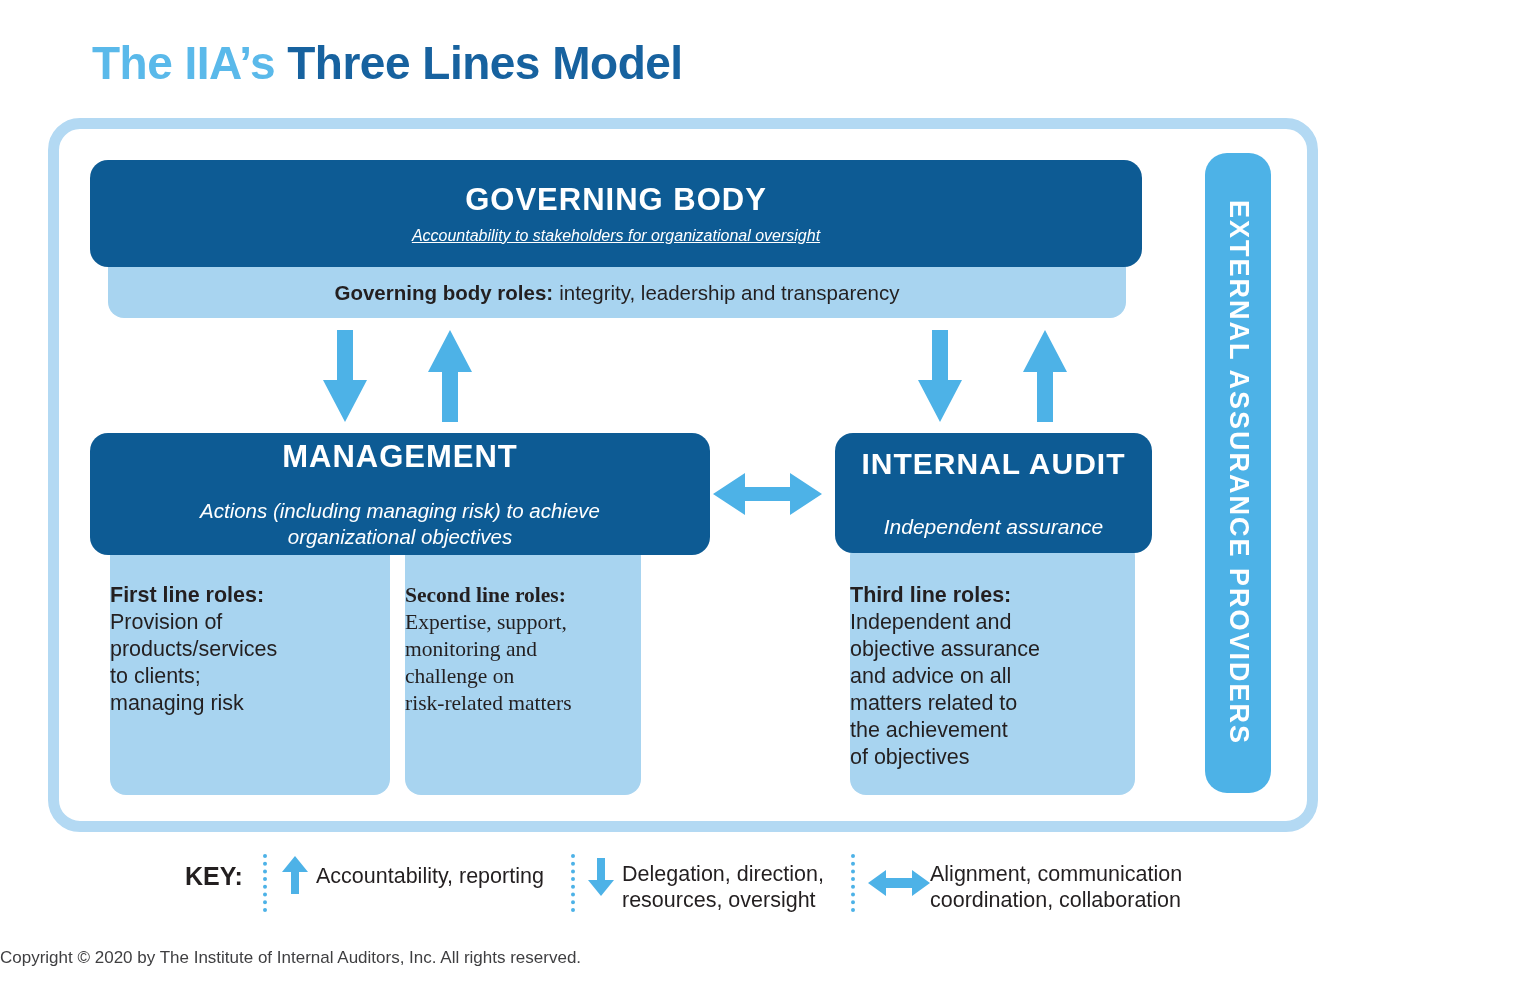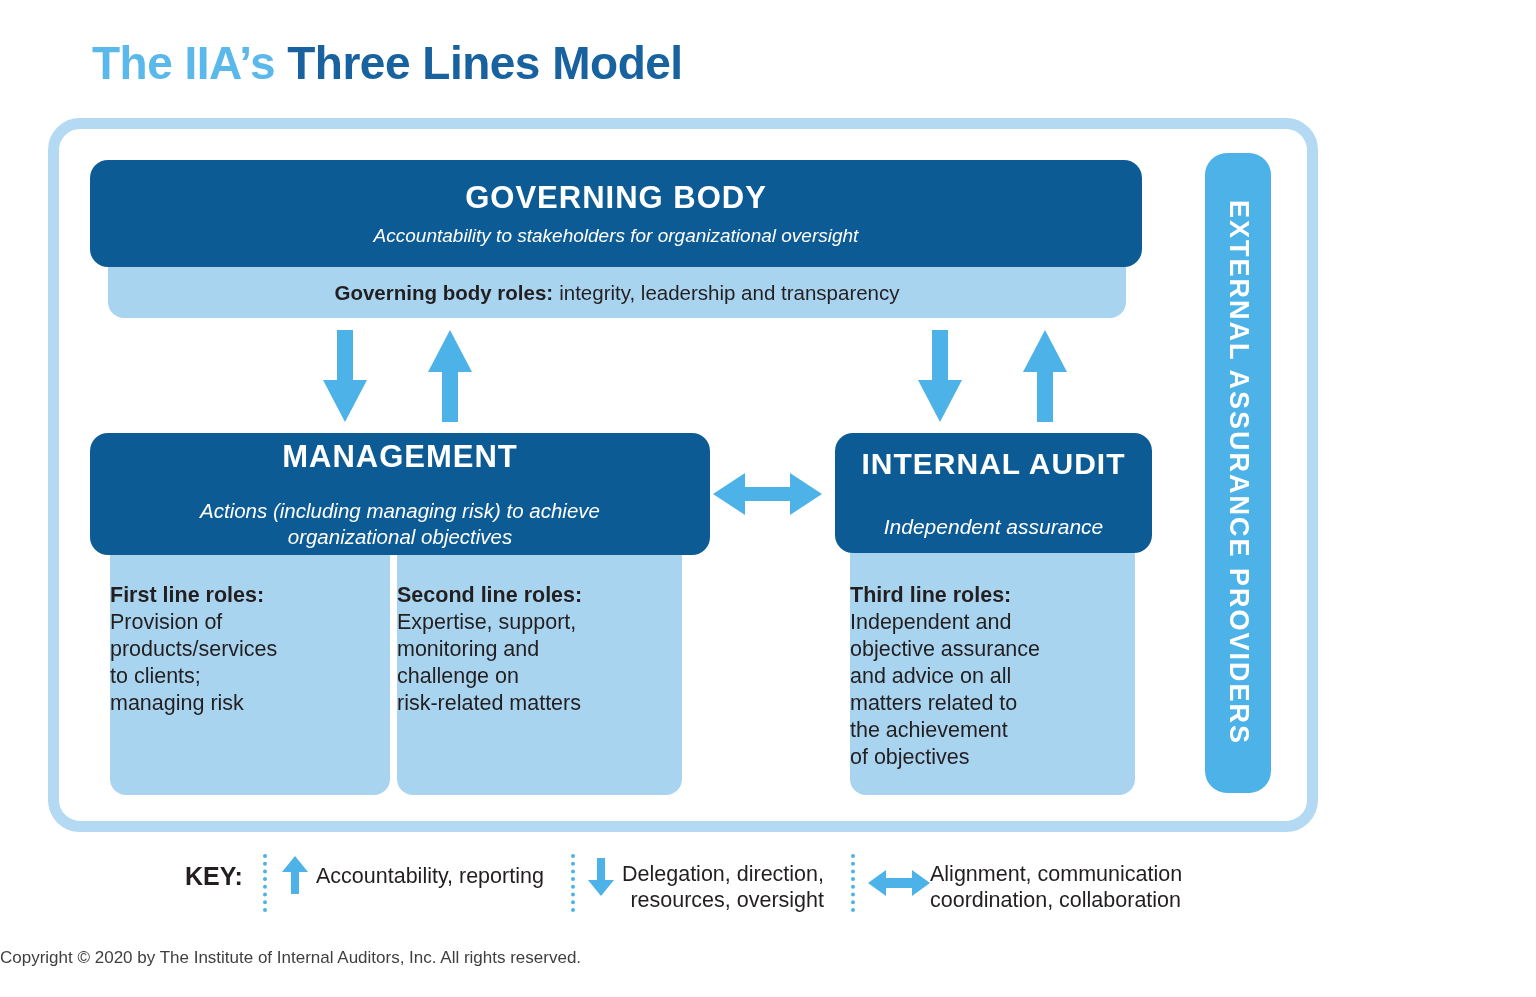--- a/index.html
+++ b/index.html
@@ -38,21 +38,21 @@
     display: flex; flex-direction: column;
     align-items: center; justify-content: center;
     text-align: center;
     z-index: 2;
   }
   .dark-box .box-title { font-weight: bold; letter-spacing: 1px; }
   .dark-box .box-sub { font-style: italic; margin-top: 9px; }
 
   .gov-box { left: 31px; top: 31px; width: 1052px; height: 107px; }
   .gov-box .box-title { font-size: 31px; }
-  .gov-box .box-sub { font-size: 19px; }
+  .gov-box .box-sub { font-size: 16px; text-decoration: underline; }
 
   .mgmt-box { left: 31px; top: 304px; width: 620px; height: 122px; gap: 16px; }
   .mgmt-box .box-title { font-size: 31px; }
   .mgmt-box .box-sub { font-size: 20.5px; line-height: 26px; margin-top: 7px; }
 
   .audit-box { left: 776px; top: 304px; width: 317px; height: 120px; gap: 28px; }
   .audit-box .box-title { font-size: 30px; }
   .audit-box .box-sub { font-size: 21px; margin-top: 6px; }
 
   .roles-bar {
@@ -71,21 +71,21 @@
     position: absolute; top: 411px; height: 255px;
     background: var(--light_blue, #a8d4f0);
     border-radius: 16px;
     z-index: 1;
     text-align: left;
     padding-top: 42px;
     font-size: 21.5px; line-height: 27px;
   }
   .role-box .role-heading { font-weight: bold; }
   .role-first  { left: 51px;  width: 280px; }
-  .role-second { left: 338px; width: 285px; }
+  .role-second { left: 346px; width: 236px; font-family: Liberation Serif, serif; }
   .role-third  { left: 791px; width: 285px; }
 
   .external-bar {
     position: absolute; left: 1146px; top: 24px;
     width: 66px; height: 640px;
     background: var(--accent_blue, #4db2e7);
     border-radius: 22px;
     display: flex; align-items: center; justify-content: center;
     z-index: 2;
   }
@@ -110,21 +110,21 @@
   }
   .kd-1 { left: 263px; } .kd-2 { left: 571px; } .kd-3 { left: 851px; }
   .key-icon { position: absolute; }
   .ki-1 { left: 282px; top: 4px; }
   .ki-2 { left: 588px; top: 6px; }
   .ki-3 { left: 868px; top: 16px; }
   .key-text {
     position: absolute; font-size: 21.5px; line-height: 26px;
   }
   .kt-1 { left: 316px; top: 11px; }
-  .kt-2 { left: 622px; top: 9px; text-align: right; }
+  .kt-2 { left: 622px; top: 9px; }
   .kt-3 { left: 930px; top: 9px; }
 
   .copyright {
     position: absolute; left: 0; top: 948px; width: 1536px;
     font-size: 17px; color: #3f3f41;
   }
 </style>
 </head>
 <body>
 

